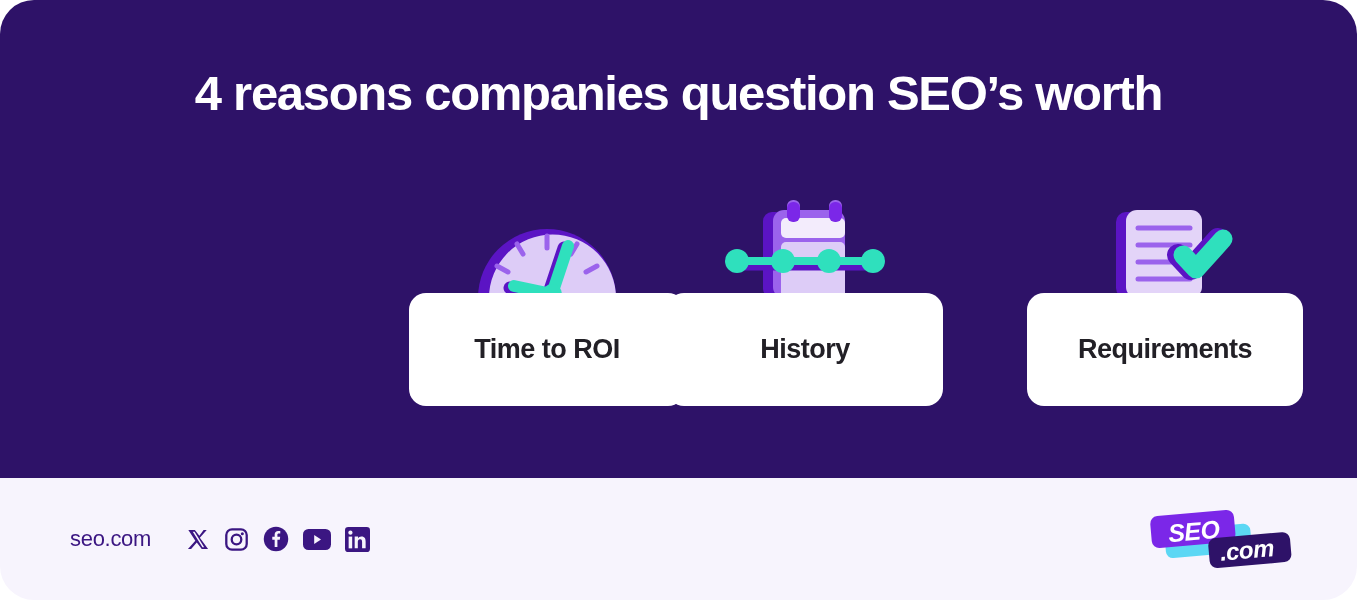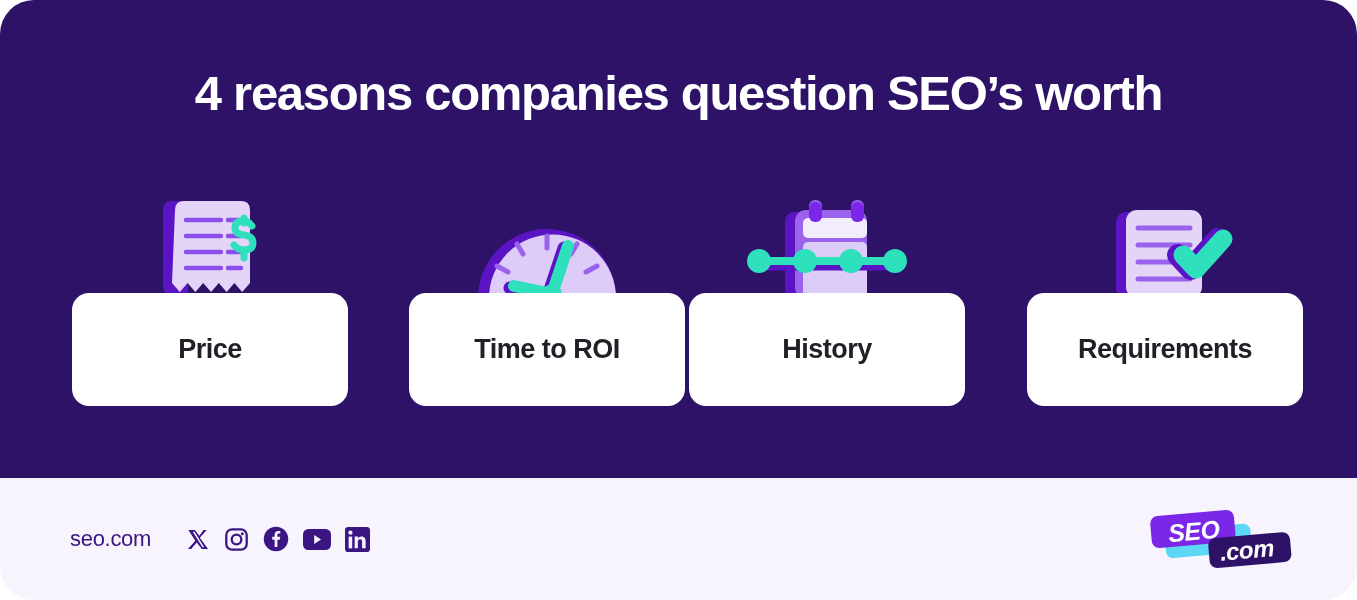--- a/index.html
+++ b/index.html
@@ -37,21 +37,21 @@
   }
   
   .group{
     position:absolute;
     top:293px;
     width:276px;
     height:113px;
   }
   .g1{left:72px;}
   .g2{left:385px;margin-left:24px;}
-  .g3{left:689px;border-radius:29px;}
+  .g3{left:667px;border-radius:29px;}
   .g4{left:1027px;}
 
   .card{
     position:absolute;
     left:0;top:0;
     width:276px;height:113px;
     background:#ffffff;
     border-radius:17px;
     display:flex;
     align-items:center;
@@ -119,50 +119,20 @@
 </style>
 </head>
 <body>
 
 <div id="stage">
 
   <div class="panel"></div>
 
   <div class="title">4 reasons companies question SEO’s worth</div>
 
-  <div class="group g1">
-    <div class="icon-wrap">
-      <svg width="110" height="100" viewBox="0 0 110 100">
-
-        <path d="M8 12 q0-9 9-9 h16 v94 h-16 q-9 0-9-9 z" fill="#5B14C4"></path>
-
-        <path d="M20 12 q0-9 9-9 h57 q9 0 9 9 v73
-                 l-7.8 9 -7.8-9 -7.8 9 -7.8-9 -7.8 9 -7.8-9 -7.8 9 -7.8-9 -7.8 9 -7.8-9 z" fill="#E3D4F8"></path>
-
-        <g stroke="#8A4FE8" stroke-width="4.4" stroke-linecap="round">
-          <line x1="31" y1="22" x2="66" y2="22"></line>
-          <line x1="73" y1="22" x2="86" y2="22"></line>
-          <line x1="31" y1="38" x2="66" y2="38"></line>
-          <line x1="73" y1="38" x2="86" y2="38"></line>
-          <line x1="31" y1="54" x2="66" y2="54"></line>
-          <line x1="73" y1="54" x2="86" y2="54"></line>
-          <line x1="31" y1="70" x2="66" y2="70"></line>
-          <line x1="73" y1="70" x2="86" y2="70"></line>
-        </g>
-
-        <g transform="translate(75,20)">
-          <path d="M14 0 v5 M14 35 v5" stroke="#2FE0BD" stroke-width="7" stroke-linecap="round"></path>
-          <path d="M22 8 q-3-5 -9-5 -8 0 -8 7 0 6 9 7 9 1 9 8 0 7-9 7 -6 0-10-5" fill="none" stroke="#2FE0BD" stroke-width="7" stroke-linecap="round"></path>
-        </g>
-      </svg>
-    </div>
-    <div class="card">
-      <span class="card-label">Price</span>
-    </div>
-  </div>
 
   <div class="group g2">
     <div class="icon-wrap">
       <svg width="150" height="88" viewBox="0 0 150 88">
 
         <path d="M6 88 a69 69 0 0 1 138 0 z" fill="#5B14C4"></path>
 
         <path d="M17 88 a58 58 0 0 1 127 0 z" fill="#DDCCF7"></path>
 
         <g stroke="#9B63EC" stroke-width="5" stroke-linecap="round">

